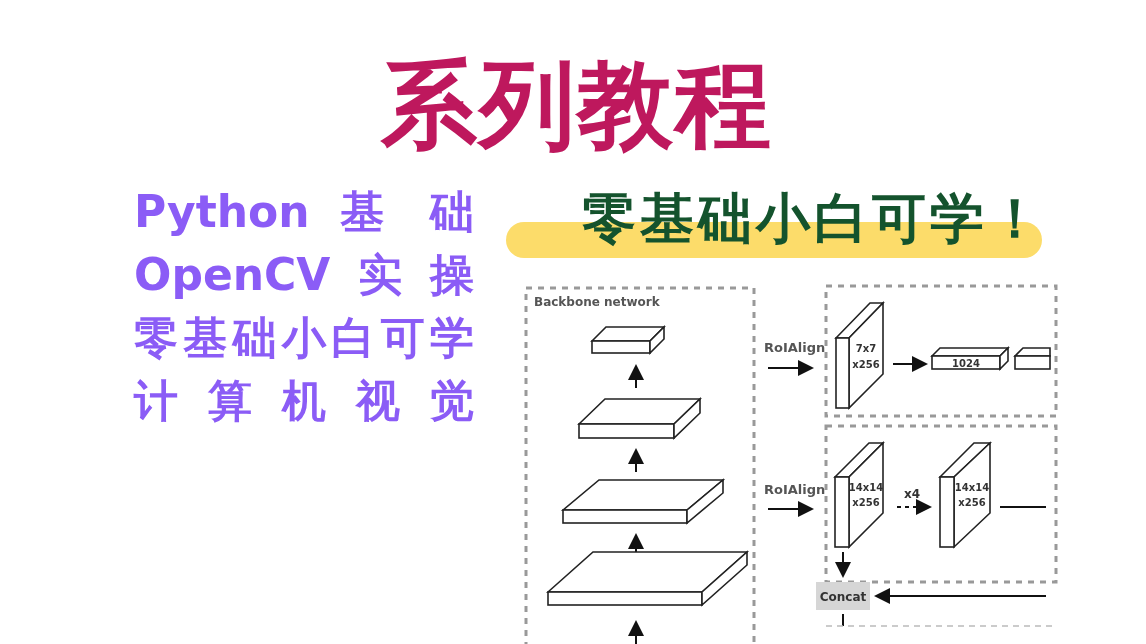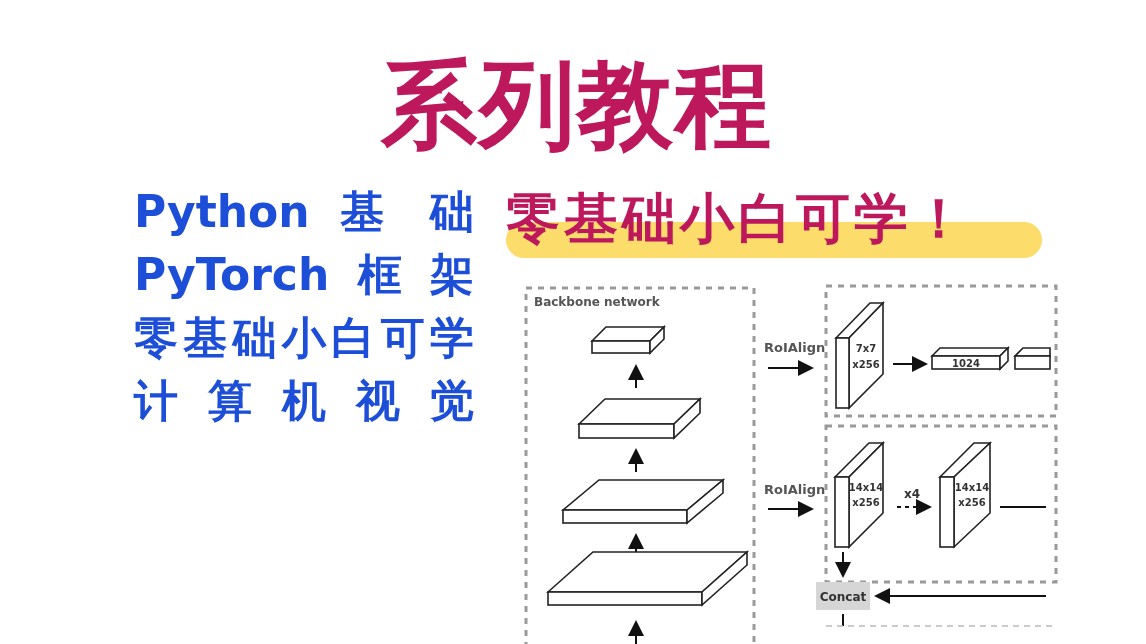--- a/index.html
+++ b/index.html
@@ -7,43 +7,43 @@
   .title {
     position: absolute; left: 112px; top: 48px; width: 930px; height: 118px;
     display: flex; align-items: center; justify-content: center;
     font-family: "DejaVu Sans", sans-serif; font-weight: bold; font-size: 96px; letter-spacing: 2px;
     white-space: nowrap;
   }
   .title .red { color: #f0322f; }
   .title .black { color: #be185d; }
   .topics {
     position: absolute; left: 134px; top: 180px; width: 340px;
-    font-family: "DejaVu Sans", sans-serif; font-weight: bold; font-size: 44px; line-height: 63px; color: #1d4ed8;
+    font-family: "DejaVu Sans", sans-serif; font-weight: bold; font-size: 44px; line-height: 63px; color: #8b5cf6;
   }
   .topics div { white-space: nowrap; text-align: justify; text-align-last: justify; }
   .badge-wrap { position: absolute; left: 506px; top: 184px; width: 540px; height: 76px; }
   .badge-bar { position: absolute; left: 0; top: 38px; width: 536px; height: 36px; background: #fcdc6a; border-radius: 18px; }
   .badge-text {
-    position: absolute; left: 0; top: 0; width: 540px; height: 76px; text-align: left;
-    font-family: "DejaVu Sans", sans-serif; font-weight: bold; font-size: 54px; line-height: 70px; color: #be185d; letter-spacing: 4px; white-space: nowrap;
+    position: absolute; left: 0; top: 0; width: 540px; height: 76px; text-align: right;
+    font-family: "DejaVu Sans", sans-serif; font-weight: bold; font-size: 54px; line-height: 70px; color: #14532d; letter-spacing: 4px; white-space: nowrap;
   }
   svg.diagram { position: absolute; left: 0; top: 0; }
   .dlabel { font-family: "DejaVu Sans", sans-serif; font-weight: bold; fill: #555; }
   .dtext { font-family: "DejaVu Sans", sans-serif; font-weight: bold; fill: #333; }
 </style>
 </head>
 <body>
 
 <div class="title">
     <span class="black">系列教程</span>
 </div>
 
 <div class="topics">
   <div>Python 基 础</div>
-  <div>PyTorch框架</div>
+  <div>OpenCV实操</div>
   <div>零基础小白可学</div>
   <div>计算机视觉</div>
 </div>
 
 <div class="badge-wrap">
   <div class="badge-bar"></div>
   <div class="badge-text">零基础小白可学！</div>
 </div>
 
 <svg class="diagram" width="1146" height="644" viewBox="0 0 1146 644">

